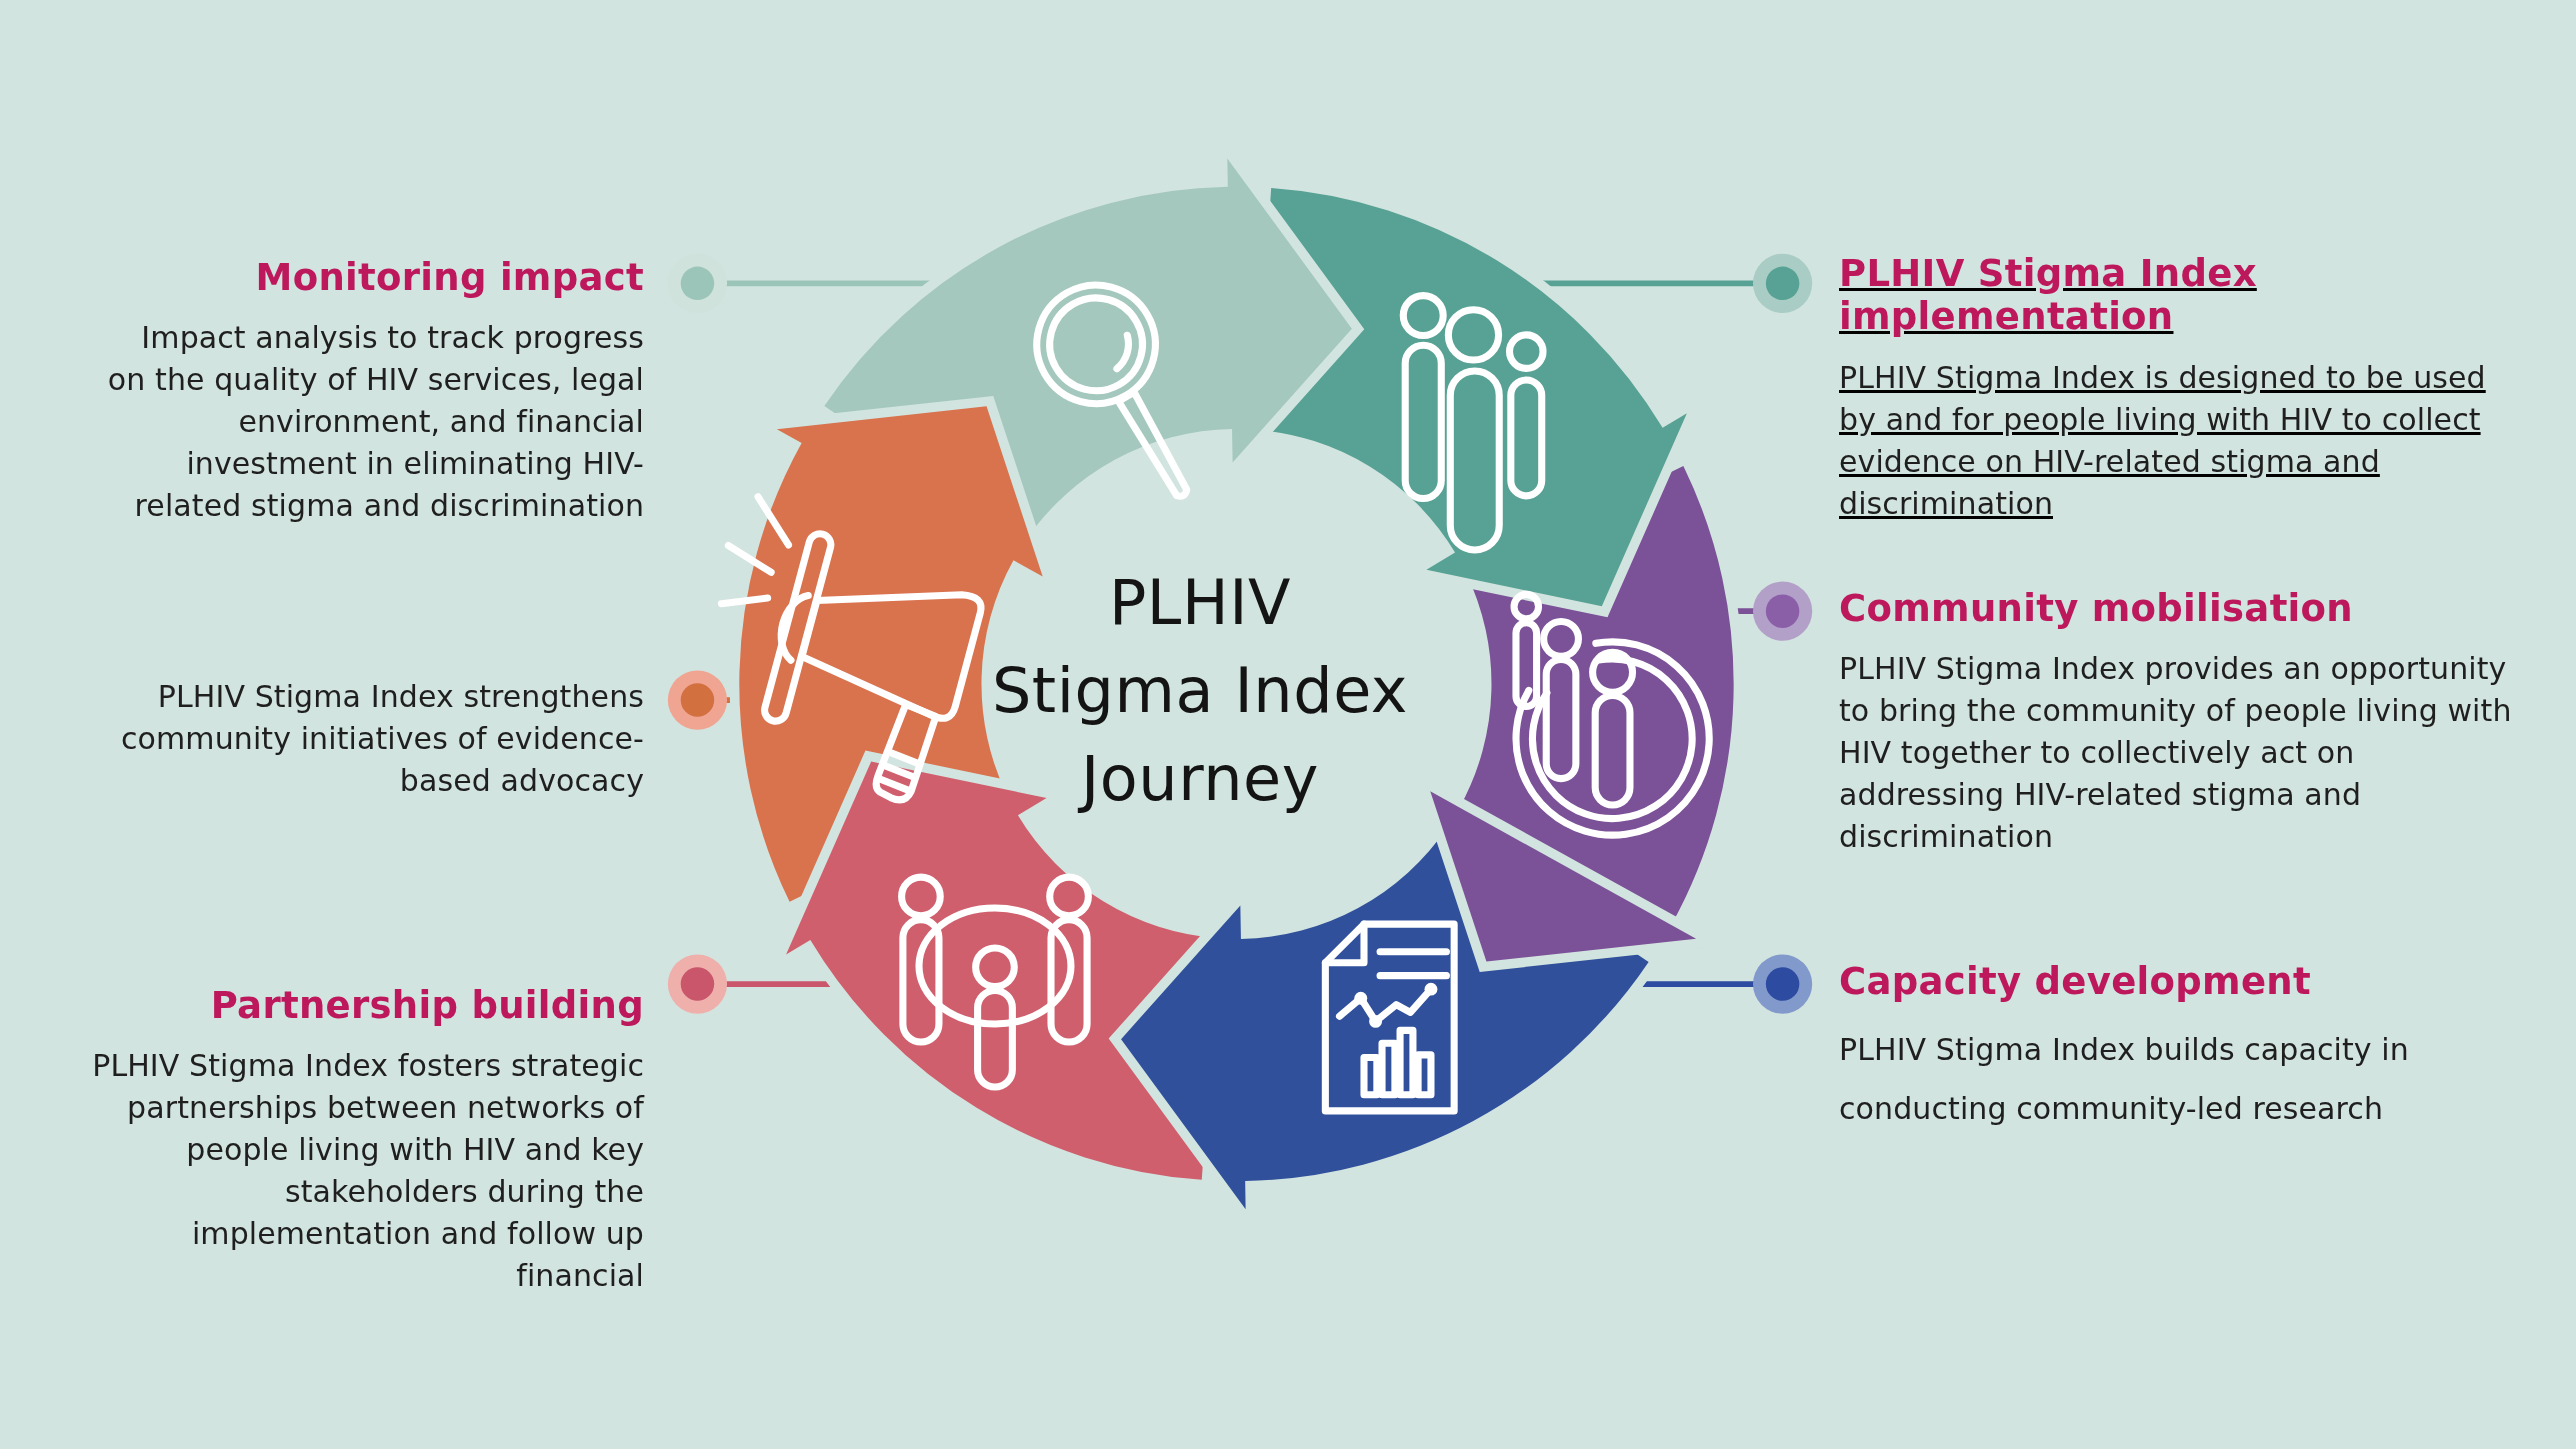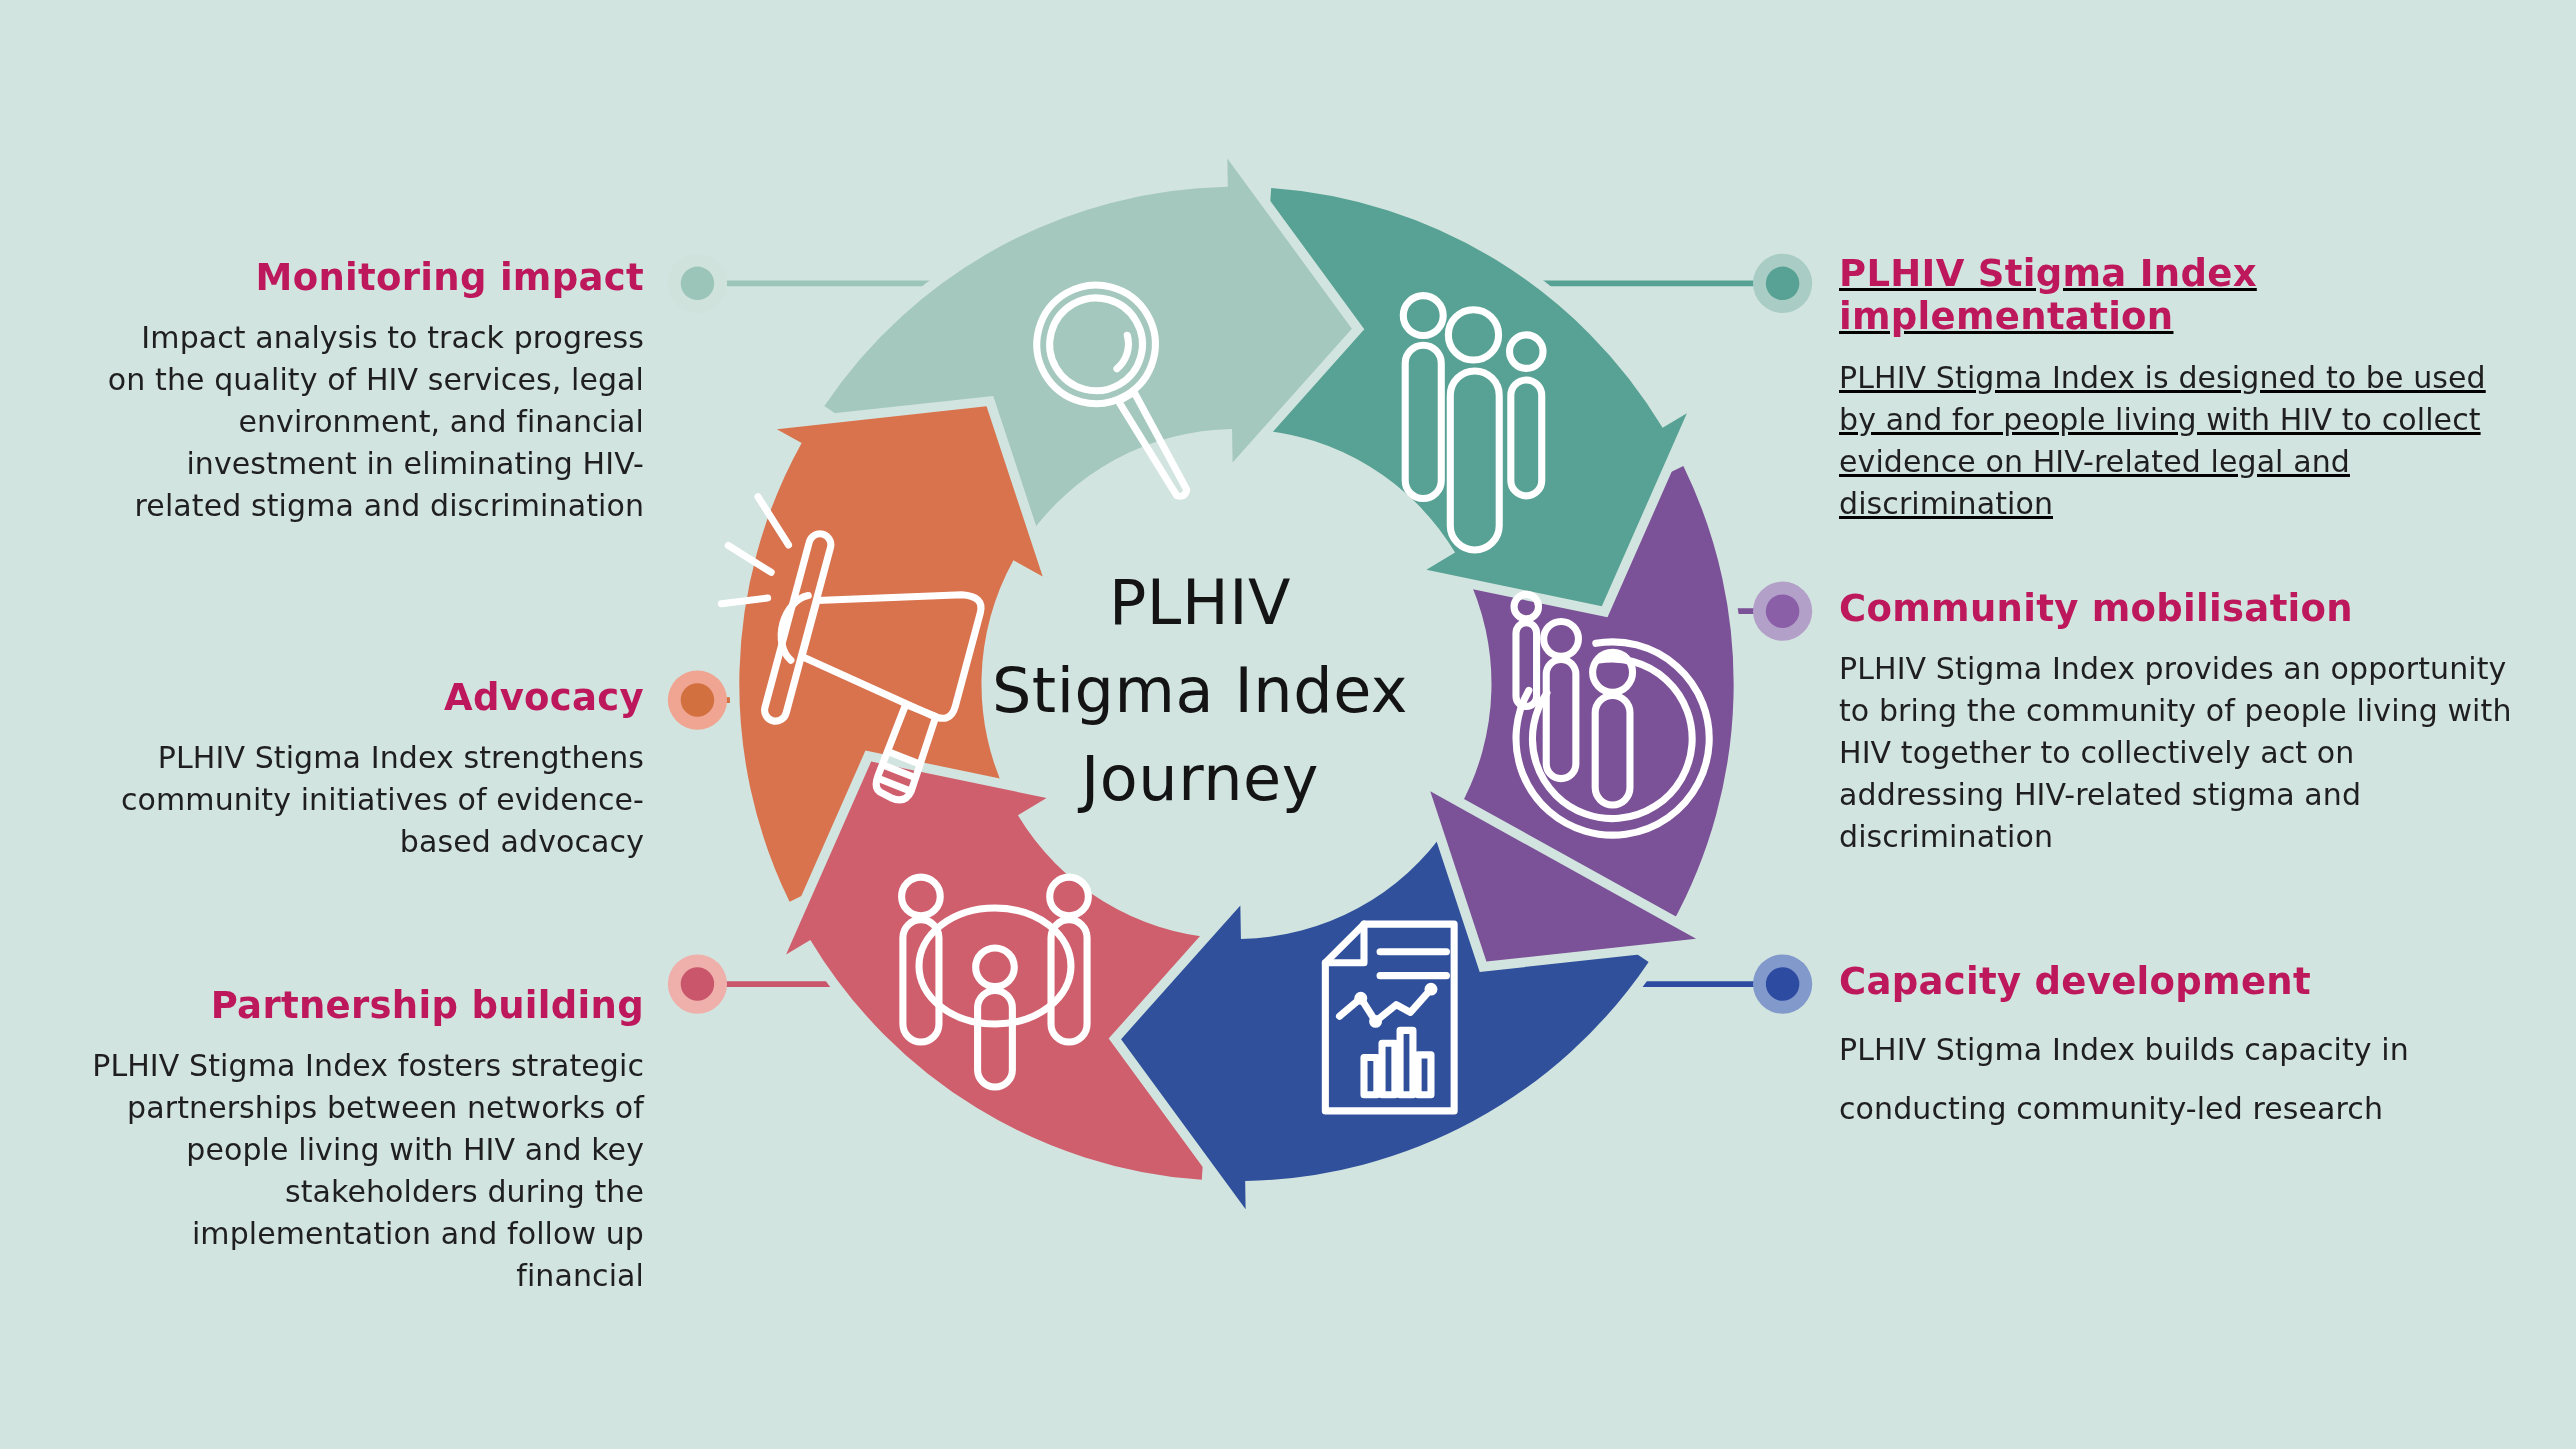--- a/index.html
+++ b/index.html
@@ -143,32 +143,31 @@
 
 <div id="center-title">PLHIV
 Stigma Index
 Journey</div>
 
 <div class="text-item side-left" id="item-monitoring-impact">
   <div class="heading">Monitoring impact</div>
   <div class="body">Impact analysis to track progress on the quality of HIV services, legal environment, and financial investment in eliminating HIV-related stigma and discrimination</div>
 </div>
 <div class="text-item side-left" id="item-advocacy">
-  <div class="heading">Advocacy</div>
   <div class="body">PLHIV Stigma Index strengthens community initiatives of evidence-based advocacy</div>
 </div>
 <div class="text-item side-left" id="item-partnership-building">
   <div class="heading">Partnership building</div>
   <div class="body">PLHIV Stigma Index fosters strategic partnerships between networks of people living with HIV and key stakeholders during the implementation and follow up financial</div>
 </div>
 
 <div class="text-item side-right" id="item-plhiv-stigma-index-implementation">
   <div class="heading">PLHIV Stigma Index
 implementation</div>
-  <div class="body">PLHIV Stigma Index is designed to be used by and for people living with HIV to collect evidence on HIV-related legal and discrimination</div>
+  <div class="body">PLHIV Stigma Index is designed to be used by and for people living with HIV to collect evidence on HIV-related stigma and discrimination</div>
 </div>
 <div class="text-item side-right" id="item-community-mobilisation">
   <div class="heading">Community mobilisation</div>
   <div class="body">PLHIV Stigma Index provides an opportunity to bring the community of people living with HIV together to collectively act on addressing HIV-related stigma and discrimination</div>
 </div>
 <div class="text-item side-right" id="item-capacity-development">
   <div class="heading">Capacity development</div>
   <div class="body">PLHIV Stigma Index builds capacity in conducting community-led research</div>
 </div>
 

